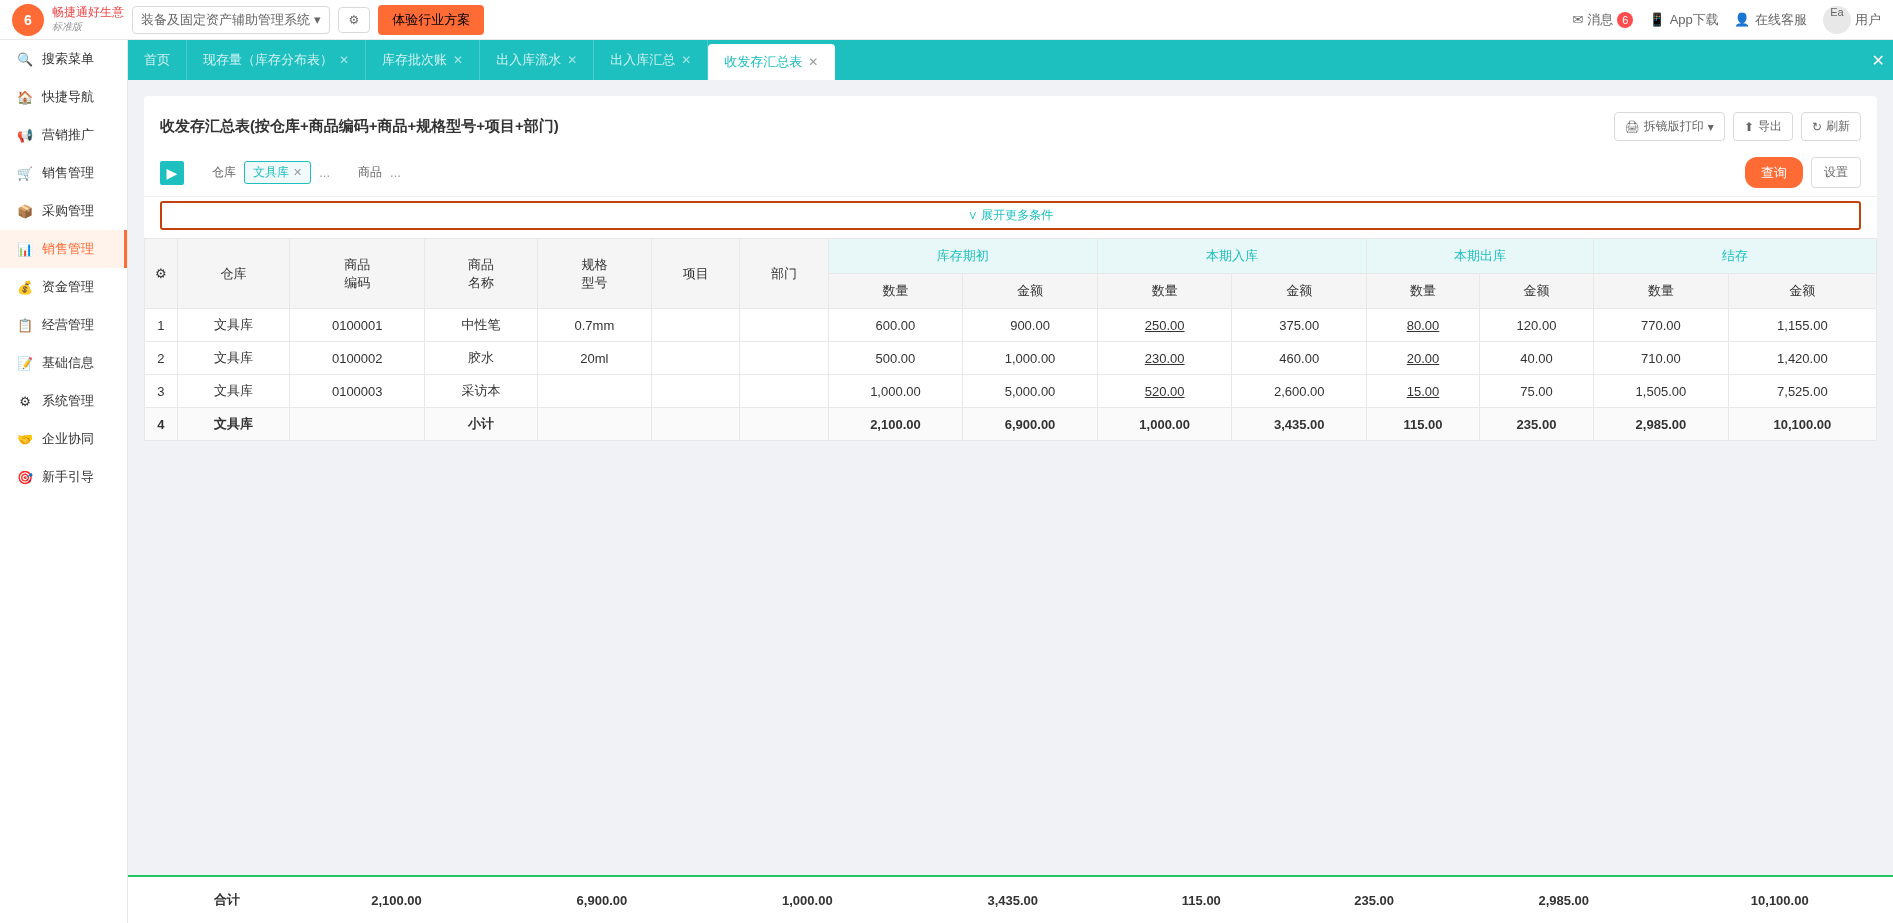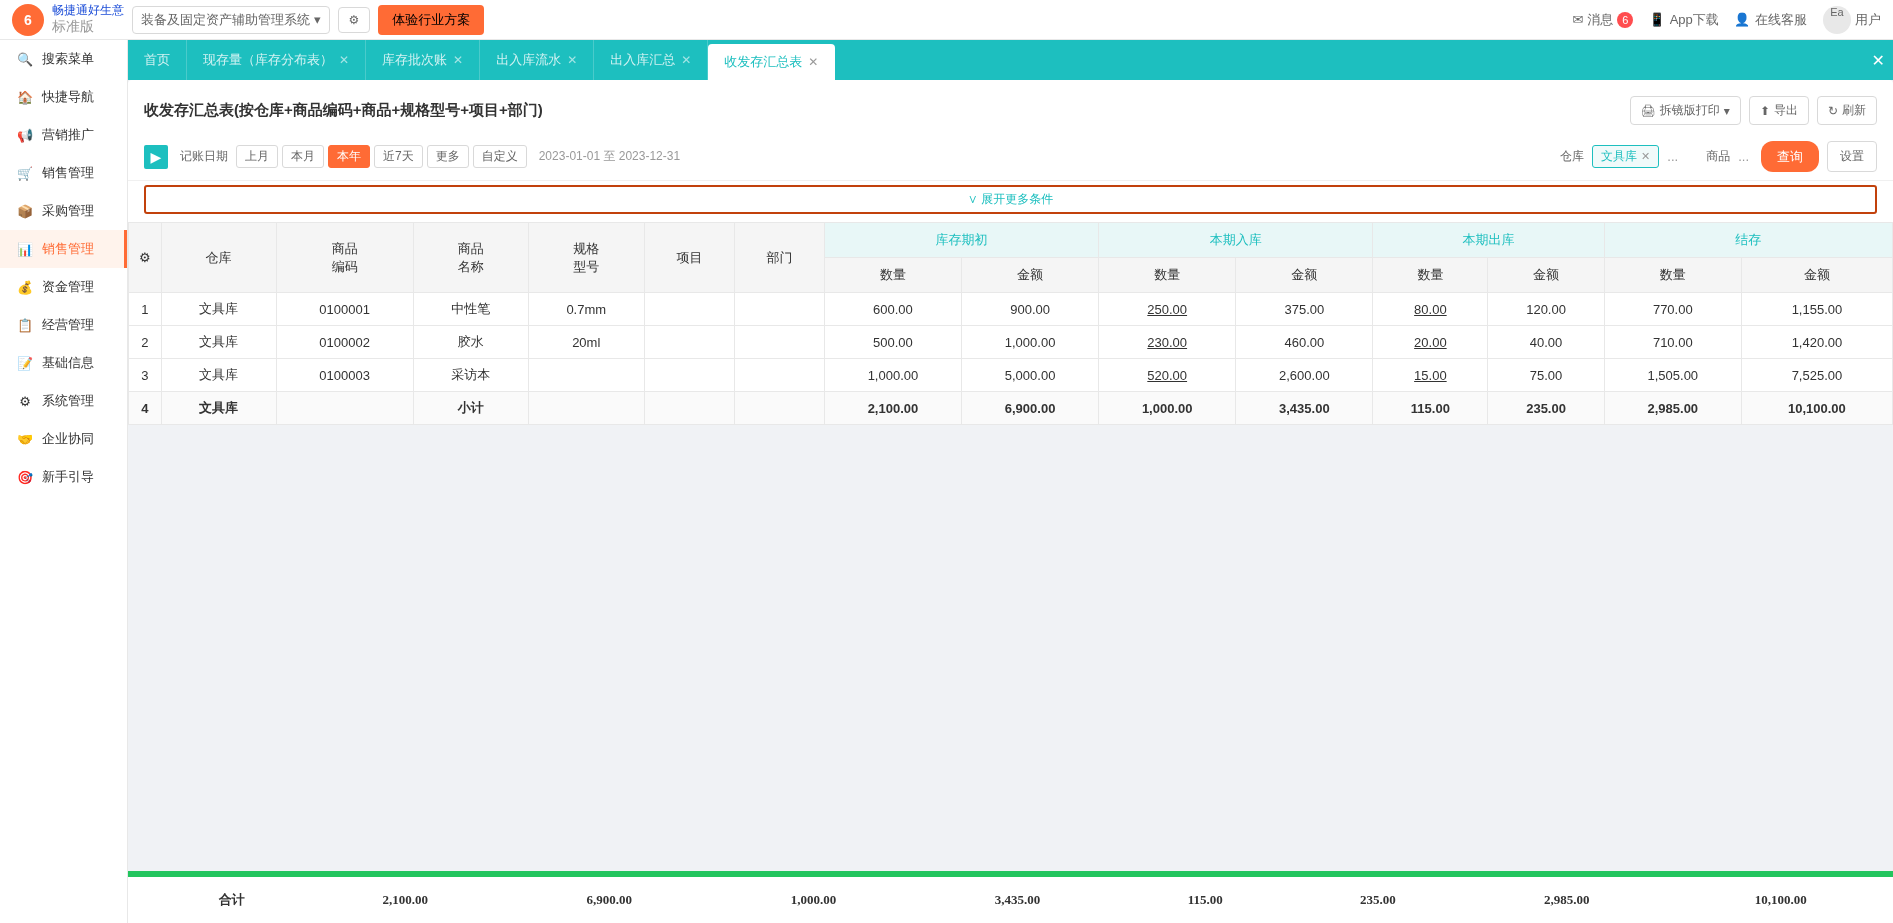--- a/index.html
+++ b/index.html
@@ -5,27 +5,27 @@
     * { box-sizing: border-box; margin: 0; padding: 0; }
     body { font-family: 'Microsoft YaHei', Arial, sans-serif; font-size: 13px; background: #f0f2f5; overflow: hidden; }
 
     
     .app-container { display: flex; flex-direction: column; height: 923px; width: 1893px; }
     .top-header { height: 40px; background: #fff; display: flex; align-items: center; padding: 0 12px; border-bottom: 1px solid #e8e8e8; justify-content: space-between; }
     .main-layout { display: flex; flex: 1; overflow: hidden; }
     .sidebar { width: 128px; background: #fff; border-right: 1px solid #e8e8e8; display: flex; flex-direction: column; }
     .content-area { flex: 1; display: flex; flex-direction: column; overflow: hidden; }
     .tab-bar { height: 40px; background: #1dbfbf; display: flex; align-items: center; padding: 0 0; position: relative; }
-    .page-content { flex: 1; background: #f0f2f5; overflow-y: auto; padding: 0; }
+    .page-content { flex: 1; background: #f0f2f5; overflow-y: auto; padding: 16px; }
 
     
     .logo-area { display: flex; align-items: center; gap: 8px; }
     .logo-icon { width: 32px; height: 32px; background: #ff6b35; border-radius: 50%; display: flex; align-items: center; justify-content: center; color: white; font-weight: bold; font-size: 14px; }
-    .logo-text { font-size: 12px; color: #1d4ed8; line-height: 1.3; text-align: right; }
-    .logo-subtitle { font-size: 14px; color: #999; }
+    .logo-text { font-size: 12px; color: #ef4444; line-height: 1.3; text-align: right; }
+    .logo-subtitle { font-size: 10px; color: #999; font-style: italic; }
     .system-selector { display: flex; align-items: center; gap: 4px; border: 1px solid #d9d9d9; border-radius: 4px; padding: 4px 8px; cursor: pointer; color: #666; }
     .header-left { display: flex; align-items: center; gap: 8px; }
     .trial-btn { background: #ff6b35; color: #000000; border: none; border-radius: 4px; padding: 6px 14px; cursor: pointer; font-size: 13px; }
     .header-right { display: flex; align-items: center; gap: 16px; color: #666; font-size: 13px; }
     .header-icon-item { display: flex; align-items: center; gap: 4px; cursor: pointer; }
     .badge { background: #ff4d4f; color: white; border-radius: 10px; padding: 0 5px; font-size: 11px; min-width: 16px; height: 16px; display: inline-flex; align-items: center; justify-content: center; }
     .user-avatar { width: 28px; height: 28px; background: #e8e8e8; border-radius: 50%; display: flex; align-items: flex-start; justify-content: center; font-size: 11px; }
     .sidebar-item { display: flex; align-items: center; gap: 8px; padding: 10px 16px; cursor: pointer; color: #333; font-size: 13px; }
     .sidebar-item.active { background: #fff3ec; color: #ff6b35; border-right: 3px solid #ff6b35; }
     .sidebar-icon { width: 18px; height: 18px; display: flex; align-items: center; justify-content: center; color: inherit; }
@@ -64,21 +64,21 @@
     .table-wrapper { overflow-x: auto; }
     table { width: 100%; border-collapse: collapse; font-size: 13px; }
     th { background: #f5f5f5; padding: 8px 10px; text-align: center; border: 1px solid #e8e8e8; color: #333; font-weight: normal; white-space: nowrap; }
     td { padding: 7px 10px; text-align: center; border: 1px solid #e8e8e8; color: #333; }
     .bold-row td { font-weight: bold; background: #fafafa; }
     .underline { text-decoration: underline; cursor: pointer; color: #333; }
     th.group-header { background: #e8f7f7; color: #1dbfbf; }
     .filter-section { display: flex; align-items: center; gap: 8px; flex: 1; }
 
     
-    .bottom-total { background: #fff; border-top: 6px solid #22c55e; padding: 8px 0; font-family: Liberation Serif, serif; }
+    .bottom-total { background: #fff; border-top: 2px solid #22c55e; padding: 8px 0; }
     .bottom-total table { width: 100%; }
     .bottom-total td { padding: 6px 10px; text-align: center; font-weight: bold; border: none; background: transparent; }
     .bottom-total .label-cell { text-align: center; }
   </style>
 </head>
 <body>
 
 <div class="app-container">
 
   <div class="top-header">
@@ -223,32 +223,20 @@
               </button>
               <button class="btn-icon">
                 <span>↻</span>
                 <span>刷新</span>
               </button>
             </div>
           </div>
 
           <div class="filter-bar">
             <button class="filter-expand-btn">▶</button>
-            <div class="filter-section">
-              <span class="filter-label">记账日期</span>
-              <div class="date-buttons">
-                <button class="date-btn">上月</button>
-                <button class="date-btn">本月</button>
-                <button class="date-btn active">本年</button>
-                <button class="date-btn">近7天</button>
-                <button class="date-btn">更多</button>
-                <button class="date-btn">自定义</button>
-              </div>
-              <span class="date-range">2023-01-01 至 2023-12-31</span>
-            </div>
             <div style="display:flex;align-items:center;gap:8px;margin-left:16px;">
               <span class="filter-label">仓库</span>
               <div class="filter-tag">
                 <span>文具库</span>
                 <span class="filter-tag-close">✕</span>
               </div>
               <span class="filter-dots">...</span>
             </div>
             <div style="display:flex;align-items:center;gap:8px;margin-left:16px;">
               <span class="filter-label">商品</span>

